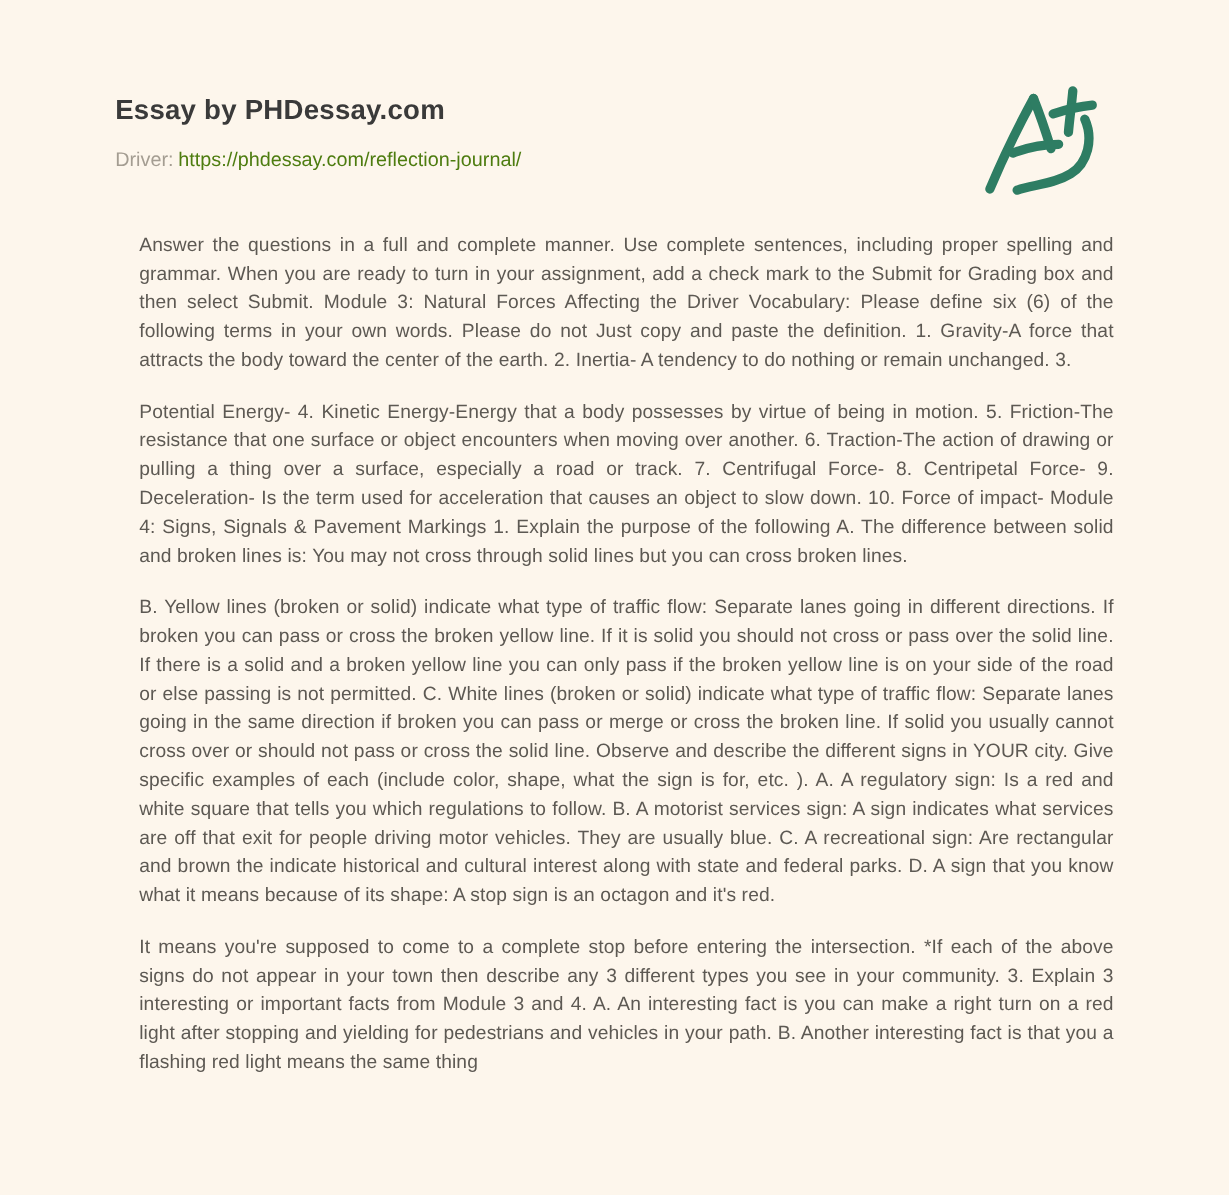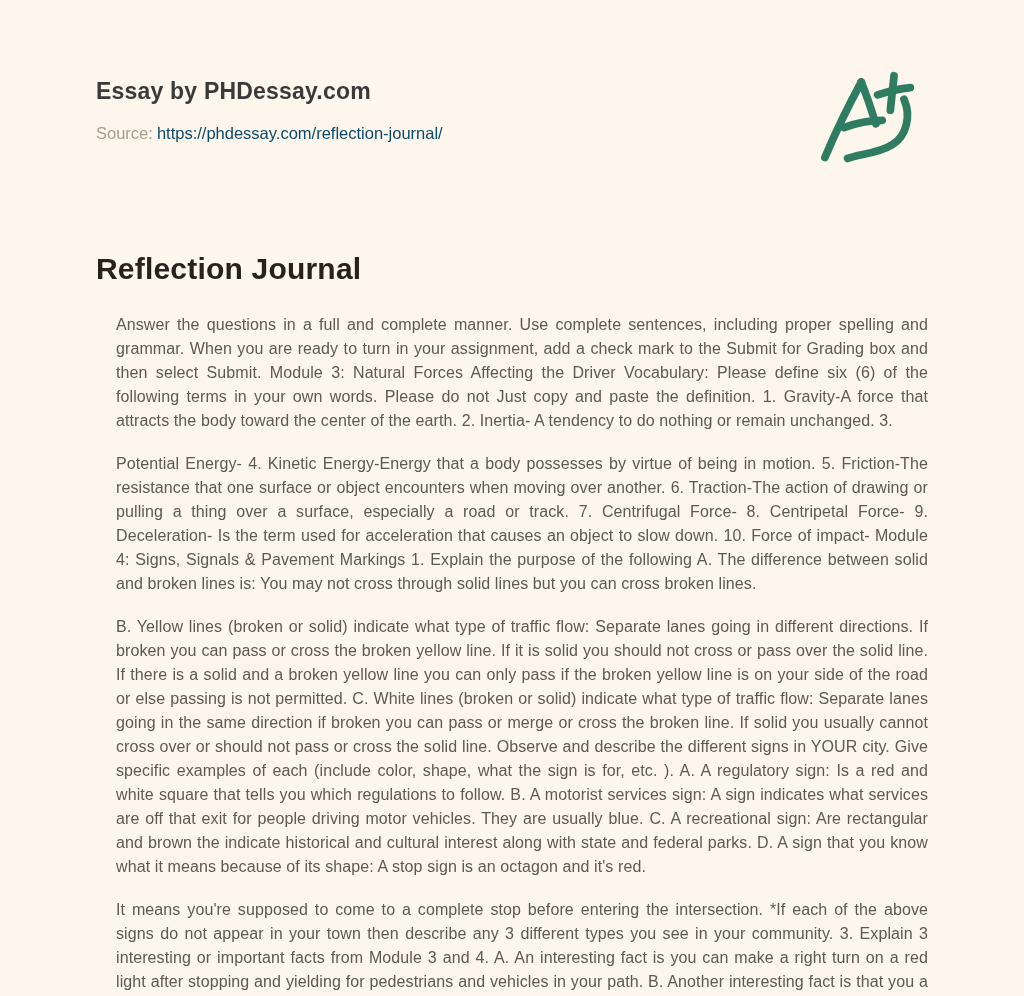--- a/index.html
+++ b/index.html
@@ -26,21 +26,21 @@
     font-weight: 700;
     color: #3a3a3a;
     letter-spacing: 0.2px;
   }
   .source-line {
     margin-top: 19px;
     font-size: 16.5px;
     color: #a49d92;
   }
   .source-line a {
-    color: #0c4a6e;
+    color: #4d7c0f;
     text-decoration: none;
     margin-left: 4px;
   }
   .logo-box {
     width: 100px;
     height: 96px;
     margin-right: 14px;
     margin-top: -6px;
     flex: 0 0 auto;
   }
@@ -65,21 +65,21 @@
 </style>
 </head>
 <body>
 
 <div class="page">
 
   <div class="header-row">
     <div class="header-left">
       <div class="essay-by">Essay by PHDessay.com</div>
       <div class="source-line">
-        <span>Source:</span><a href="#" title="https://phdessay.com/reflection-journal/">https://phdessay.com/reflection-journal/</a>
+        <span>Driver:</span><a href="#" title="https://phdessay.com/reflection-journal/">https://phdessay.com/reflection-journal/</a>
       </div>
     </div>
 
     <div class="logo-box">
       <svg width="100" height="96" viewBox="0 0 110 105" fill="none" xmlns="http://www.w3.org/2000/svg">
         <g stroke="#2e7d63" stroke-width="8.5" stroke-linecap="round" fill="none">
 
           <path d="M52 13 C 40 35, 22 72, 12 96"></path>
 
           <path d="M52 13 C 58 28, 64 46, 68 59"></path>
@@ -89,21 +89,20 @@
           <path d="M88 6 C 87 18, 85 32, 84 44"></path>
 
           <path d="M70 27 C 82 23, 95 20, 106 19"></path>
 
           <path d="M99 32 C 107 50, 102 72, 86 82 C 70 92, 50 92, 37 97"></path>
         </g>
       </svg>
     </div>
   </div>
 
-  <h1 class="doc-title">Reflection Journal</h1>
 
   <div class="essay-body">
     <p>Answer the questions in a full and complete manner. Use complete sentences, including proper spelling and grammar. When you are ready to turn in your assignment, add a check mark to the Submit for Grading box and then select Submit. Module 3: Natural Forces Affecting the Driver Vocabulary: Please define six (6) of the following terms in your own words. Please do not Just copy and paste the definition. 1. Gravity-A force that attracts the body toward the center of the earth. 2. Inertia- A tendency to do nothing or remain unchanged. 3.</p>
     <p>Potential Energy- 4. Kinetic Energy-Energy that a body possesses by virtue of being in motion. 5. Friction-The resistance that one surface or object encounters when moving over another. 6. Traction-The action of drawing or pulling a thing over a surface, especially a road or track. 7. Centrifugal Force- 8. Centripetal Force- 9. Deceleration- Is the term used for acceleration that causes an object to slow down. 10. Force of impact- Module 4: Signs, Signals &amp; Pavement Markings 1. Explain the purpose of the following A. The difference between solid and broken lines is: You may not cross through solid lines but you can cross broken lines.</p>
     <p>B. Yellow lines (broken or solid) indicate what type of traffic flow: Separate lanes going in different directions. If broken you can pass or cross the broken yellow line. If it is solid you should not cross or pass over the solid line. If there is a solid and a broken yellow line you can only pass if the broken yellow line is on your side of the road or else passing is not permitted. C. White lines (broken or solid) indicate what type of traffic flow: Separate lanes going in the same direction if broken you can pass or merge or cross the broken line. If solid you usually cannot cross over or should not pass or cross the solid line. Observe and describe the different signs in YOUR city. Give specific examples of each (include color, shape, what the sign is for, etc. ). A. A regulatory sign: Is a red and white square that tells you which regulations to follow. B. A motorist services sign: A sign indicates what services are off that exit for people driving motor vehicles. They are usually blue. C. A recreational sign: Are rectangular and brown the indicate historical and cultural interest along with state and federal parks. D. A sign that you know what it means because of its shape: A stop sign is an octagon and it's red.</p>
     <p>It means you're supposed to come to a complete stop before entering the intersection. *If each of the above signs do not appear in your town then describe any 3 different types you see in your community. 3. Explain 3 interesting or important facts from Module 3 and 4. A. An interesting fact is you can make a right turn on a red light after stopping and yielding for pedestrians and vehicles in your path. B. Another interesting fact is that you a flashing red light means the same thing</p>
   </div>
 
 </div>
 

